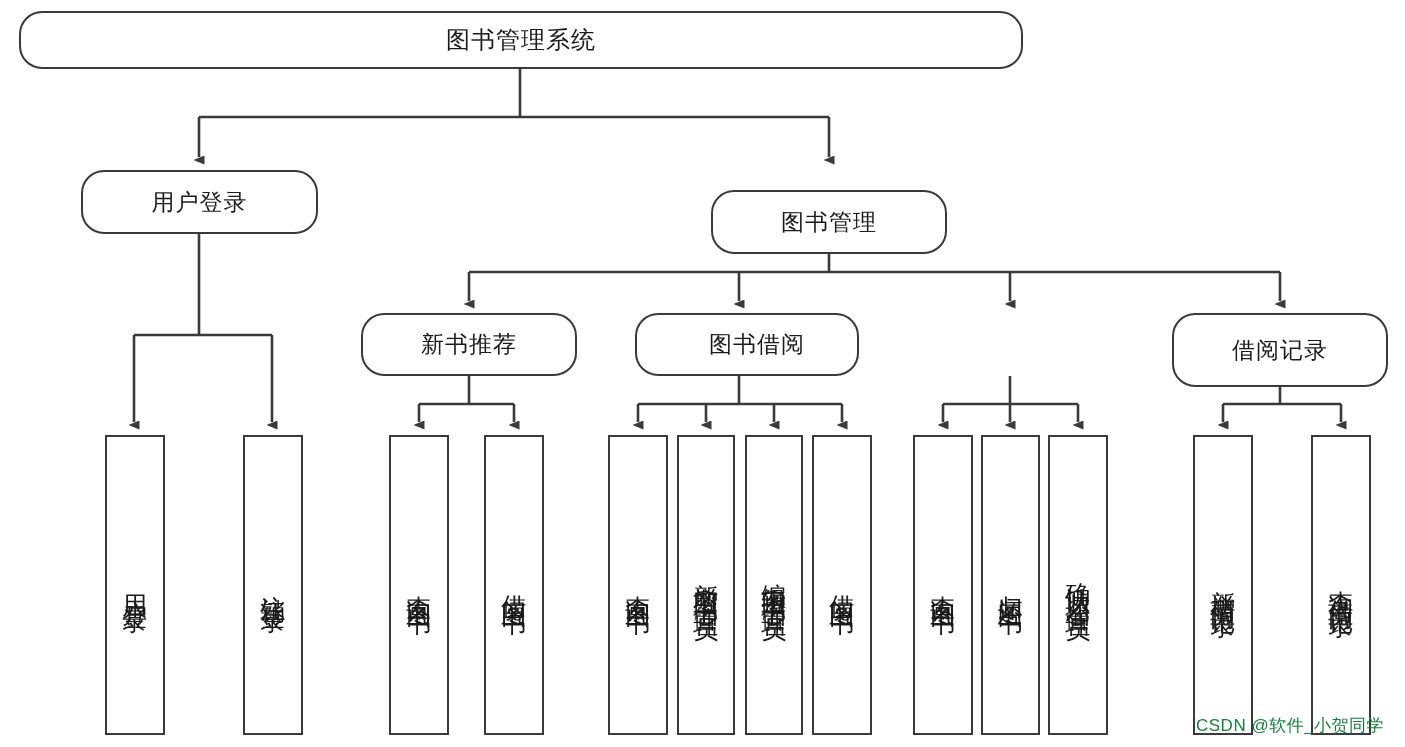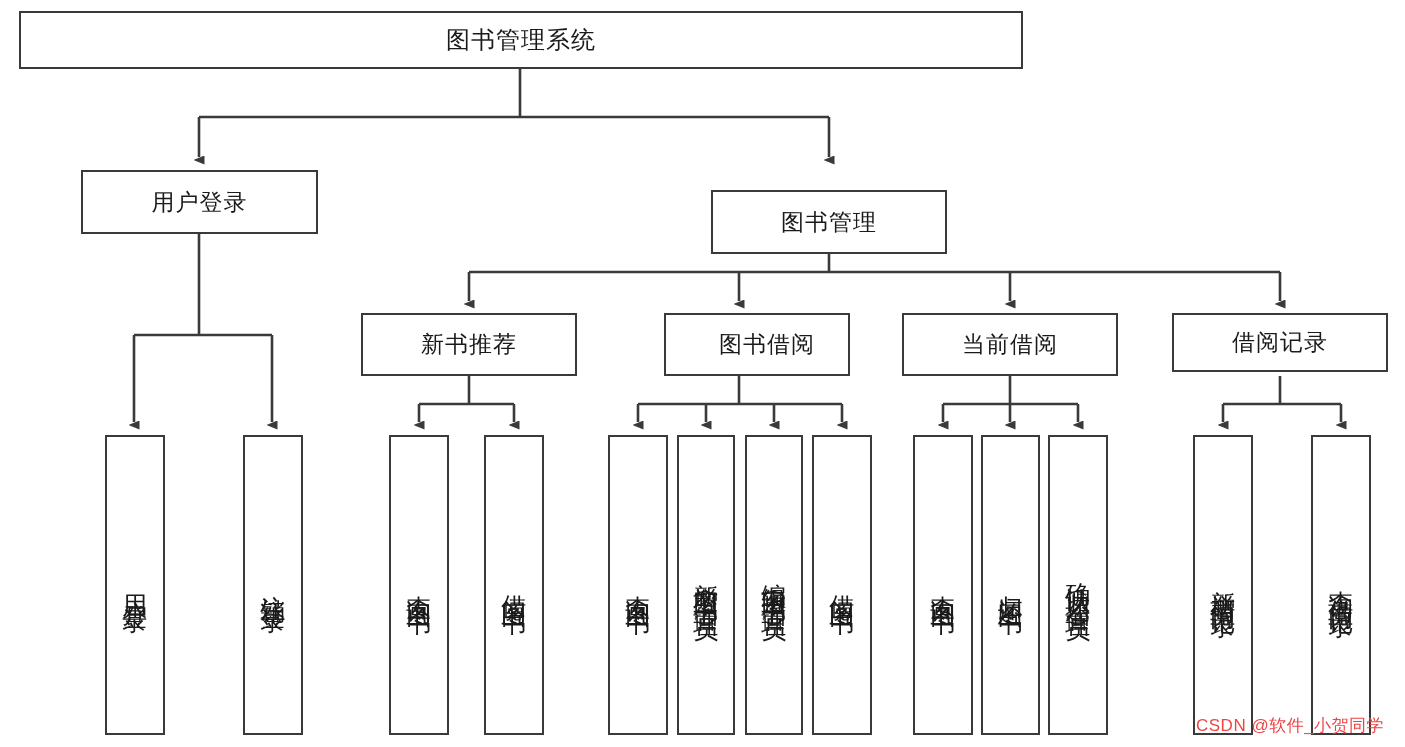--- a/index.html
+++ b/index.html
@@ -17,36 +17,36 @@
     position:absolute;
     box-sizing:border-box;
     border:2px solid #3a3a3a;
     background:#ffffff;
     display:flex;
     align-items:center;
     justify-content:center;
     color:#1a1a1a;
     text-align:center;
   }
-  .node-h{ font-size:23px; letter-spacing:1px; }
+  .node-h{ font-size:23px; letter-spacing:1px;border-radius:23px; }
   .node-v{
     writing-mode:vertical-rl;
     text-orientation:upright;
     font-size:25px;
     letter-spacing:5px;
     padding:10px 0;
     line-height:1.05;
   }
   .lbl{display:block;}
   #title-node{font-size:24px;}
   #watermark{
     position:absolute;
     left:1196px; top:714px;
     font-size:17px;
-    color:#ef4444;
+    color:#15803d;
     letter-spacing:0.5px;
     white-space:nowrap;
     pointer-events:none;
   }
 </style>
 </head>
 <body>
 
 <div id="diagram-root">
 
@@ -107,27 +107,24 @@
   <div class="node node-h" style="left:81px;top:170px;width:237px;height:64px;">
     <span class="lbl">用户登录</span>
   </div>
   <div class="node node-h" style="left:711px;top:170px;width:236px;height:64px;margin-top:20px;">
     <span class="lbl">图书管理</span>
   </div>
 
   <div class="node node-h" style="left:361px;top:313px;width:216px;height:63px;font-family:Liberation Mono, monospace;">
     <span class="lbl">新书推荐</span>
   </div>
-  <div class="node node-h" style="left:664px;top:313px;width:186px;height:63px;padding-left:20px;">
+  <div class="node node-h" style="left:635px;top:313px;width:224px;height:63px;padding-left:20px;">
     <span class="lbl">图书借阅</span>
   </div>
-  <div class="node node-h" style="left:902px;top:313px;width:216px;height:63px;">
-    <span class="lbl">当前借阅</span>
-  </div>
-  <div class="node node-h" style="left:1172px;top:313px;width:216px;height:59px;">
+  <div class="node node-h" style="left:1172px;top:313px;width:216px;height:74px;">
     <span class="lbl">借阅记录</span>
   </div>
 
   <div class="node node-v" style="left:105px;top:435px;width:60px;height:300px;">
     <span class="lbl">用户登录</span>
   </div>
   <div class="node node-v" style="left:243px;top:435px;width:60px;height:300px;">
     <span class="lbl">注销登录</span>
   </div>
 

